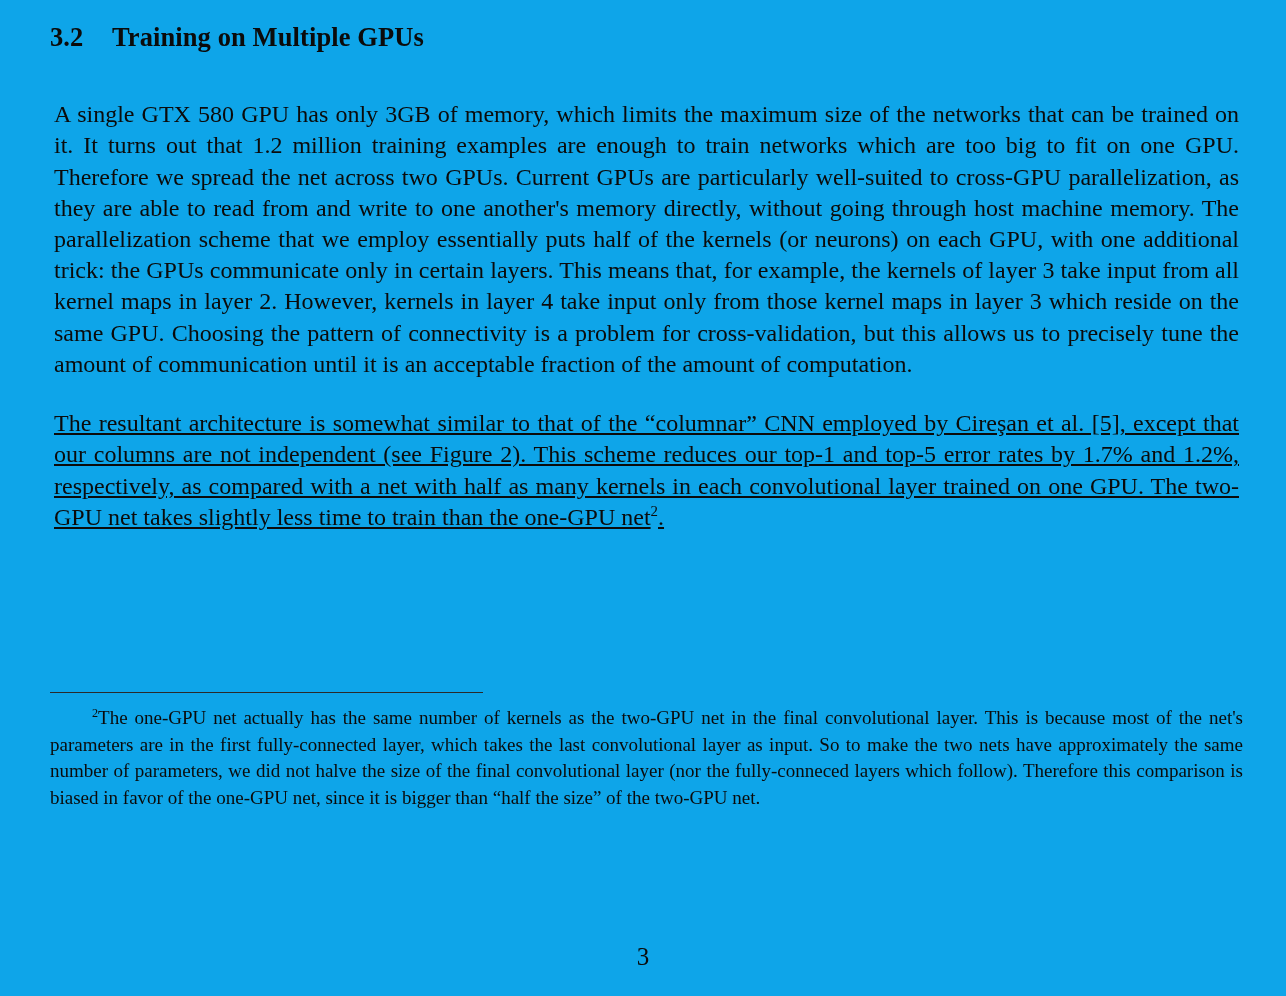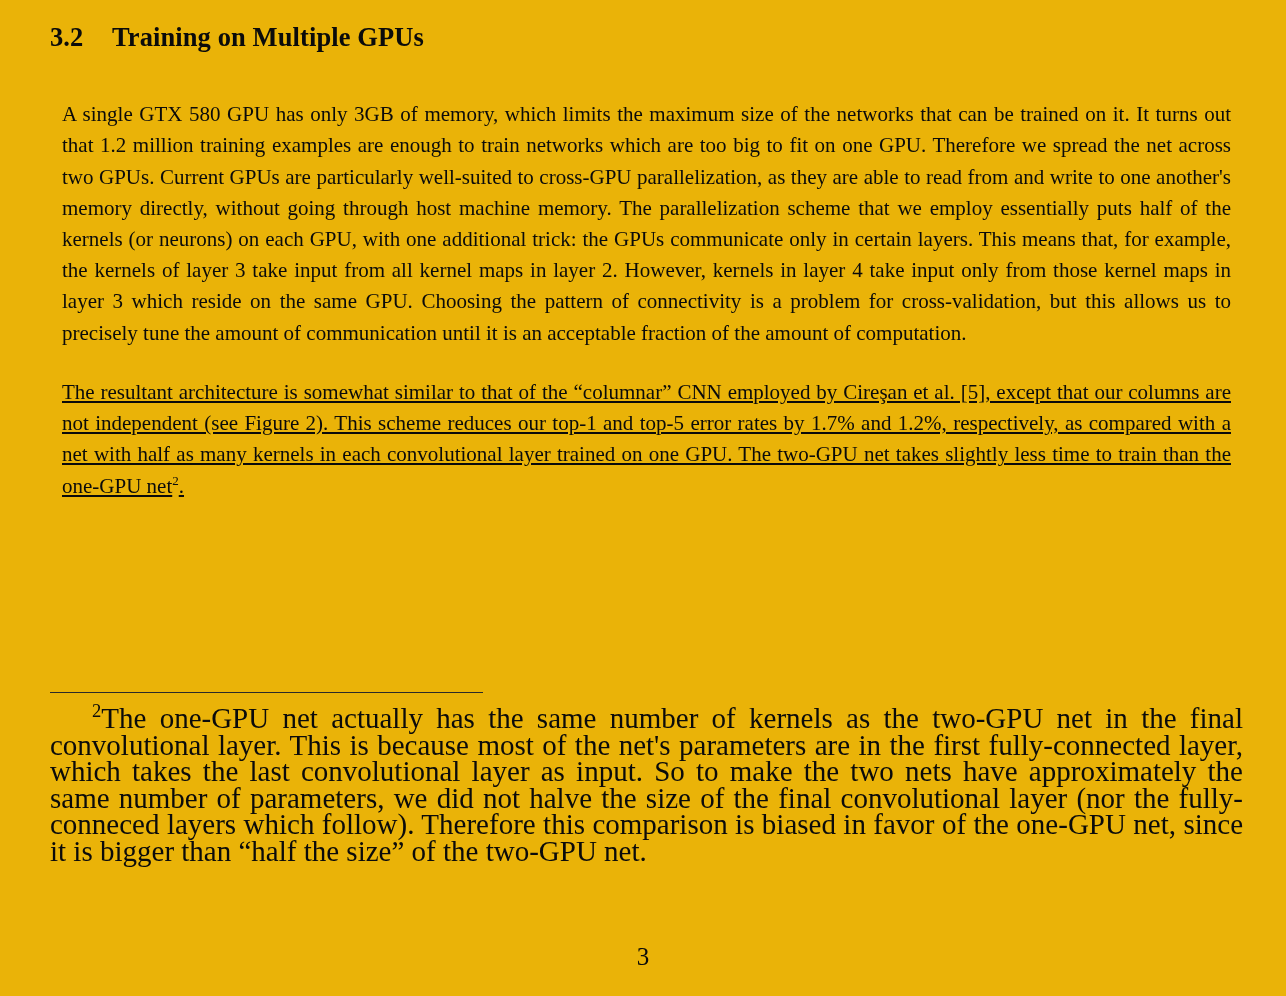--- a/index.html
+++ b/index.html
@@ -5,21 +5,21 @@
   html, body {
     margin: 0;
     padding: 0;
     background: #ffffff;
   }
 
   .page {
     position: relative;
     width: 1286px;
     height: 996px;
-    background: #eab308;
+    background: #0ea5e9;
     overflow: hidden;
     font-family: "Liberation Serif", "DejaVu Serif", serif;
     color: #0b0b0b;
   }
 
   .content {
     position: absolute;
     left: 50px;
     top: 0;
     width: 1193px;
@@ -38,22 +38,22 @@
   .section-number {
     display: inline-block;
     min-width: 62px;
   }
   .section-title {
     display: inline;
   }
 
   
   .body-par {
-    margin: 12px;
-    font-size: 21px;
+    margin: 4px;
+    font-size: 24px;
     line-height: 31.2px;
     text-align: justify;
     text-justify: inter-word;
     hyphens: none;
     -webkit-hyphens: none;
   }
   .body-par.first {
     margin-top: 46px;
   }
   .body-par.second {
@@ -77,21 +77,21 @@
   }
   .footnote-rule {
     width: 433px;
     height: 0;
     border: 0;
     border-top: 1.6px solid #2a2a2a;
     margin: 0 0 12px 0;
   }
   .footnote-text {
     margin: 0;
-    font-size: 29px;
+    font-size: 19px;
     line-height: 26.6px;
     text-align: justify;
     text-justify: inter-word;
     text-indent: 42px;
     hyphens: none;
     -webkit-hyphens: none;
   }
   .footnote-text sup.fn-marker {
     font-size: 0.64em;
     vertical-align: super;

